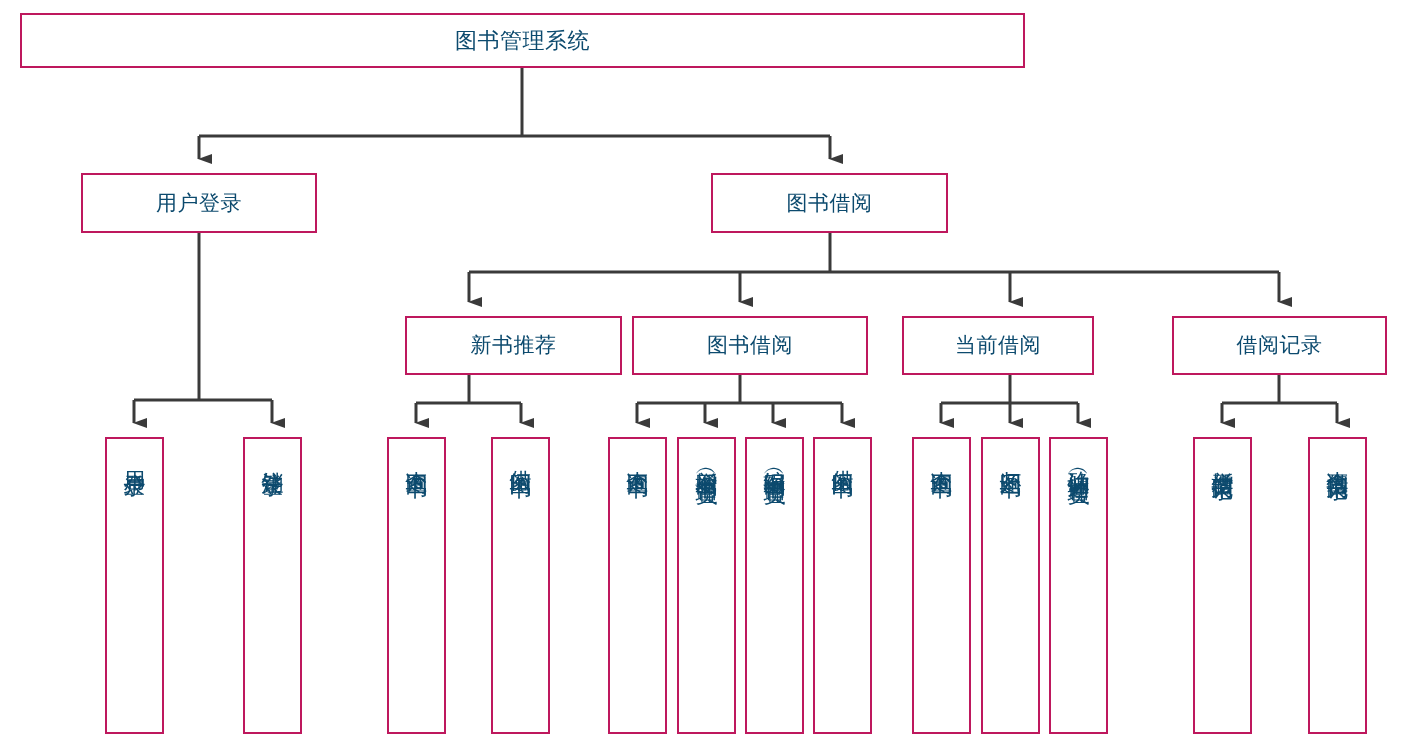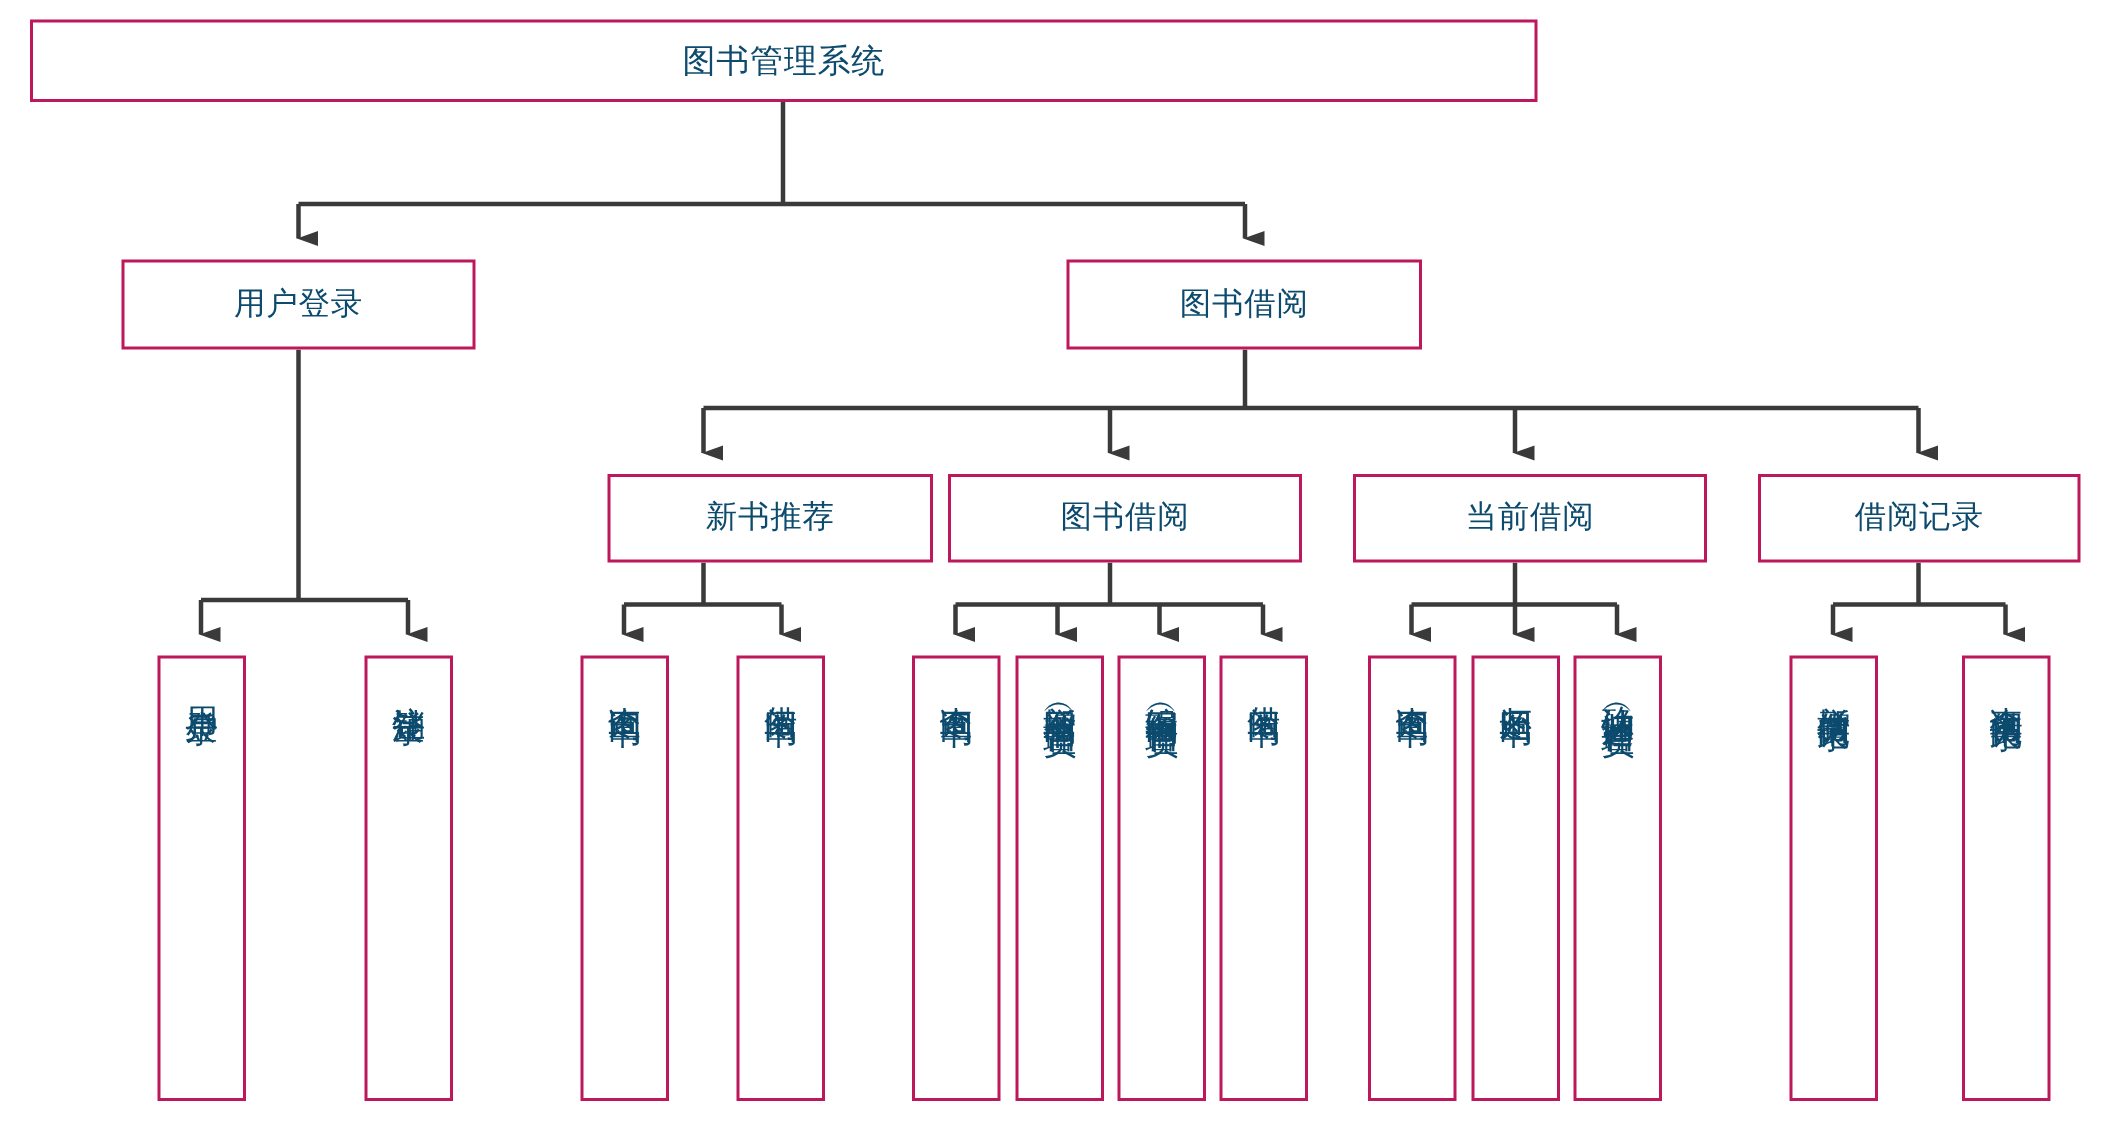--- a/index.html
+++ b/index.html
@@ -145,21 +145,21 @@
   </div>
 
   <div class="node horiz" style="left:361px; top:316px; width:217px; height:59px;margin-left:44px;">
     <span class="label">新书推荐</span>
   </div>
 
   <div class="node horiz" style="left:632px; top:316px; width:236px; height:59px;">
     <span class="label">图书借阅</span>
   </div>
 
-  <div class="node horiz" style="left:902px; top:316px; width:236px; height:59px;">
+  <div class="node horiz" style="left:902px; top:316px; width:192px; height:59px;">
     <span class="label">当前借阅</span>
   </div>
 
   <div class="node horiz" style="left:1172px; top:316px; width:215px; height:59px;">
     <span class="label">借阅记录</span>
   </div>
 
   <div class="node vert" style="left:105px; top:437px; width:59px; height:297px;">
     <span class="label">用户登录</span>
   </div>

